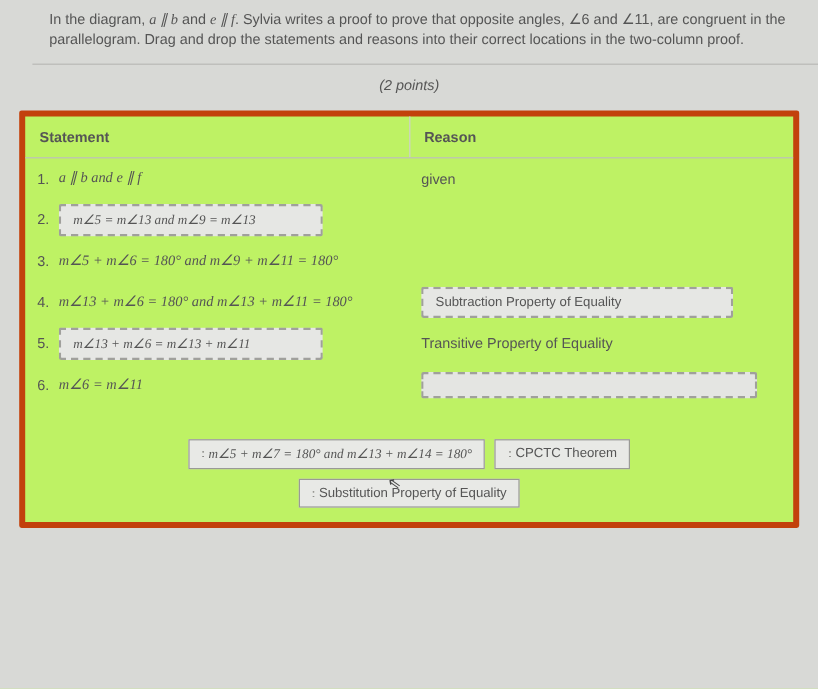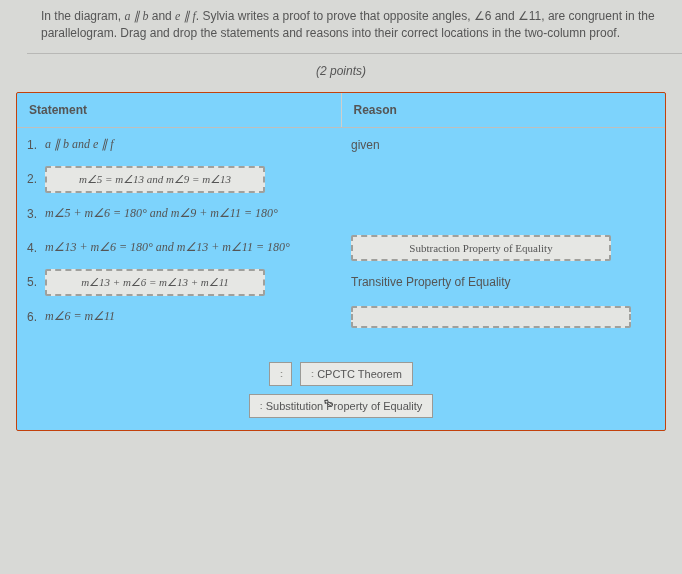--- a/index.html
+++ b/index.html
@@ -21,22 +21,22 @@
       margin-left: 27px;
     }
     .points {
       padding: 10px 16px 4px 16px;
       font-style: italic;
       color: #555;
       text-align: center;
     }
     .table-wrap {
       margin: 10px 16px 0 16px;
-      border: 1px solid #c2410c;
-      background: #7dd3fc;
+      border: 5px solid #c2410c;
+      background: #bef264;
       border-radius: 2px;
       padding-bottom: 12px;
     }
     .hdr-row {
       display: flex;
       border-bottom: 1px solid #bfbfbc;
     }
     .hdr-cell {
       flex: 1;
       padding: 10px 12px;
@@ -52,27 +52,26 @@
     .cell { flex: 1; padding: 4px 10px; color: #555; display: flex; align-items: center; }
     .cell.left { gap: 6px; }
     .num { width: 12px; flex-shrink: 0; }
     .drop-tile {
       border: 2px dashed #a0a09c;
       background: #e4e5e2;
       padding: 5px 10px;
       color: #555;
       border-radius: 2px;
       display: inline-block;
-      text-align: center;
       min-width: 220px;
       font-size: 11px;
     }
     .drop-tile.filled { background: #e6e7e4; }
     .drop-tile.empty { min-height: 22px; min-width: 280px; }
-    .drop-tile.right-w { min-width: 260px; font-family: Liberation Serif, serif; }
+    .drop-tile.right-w { min-width: 260px; }
     .footer-tiles {
       margin-top: 28px;
       display: flex;
       flex-wrap: wrap;
       gap: 8px;
       justify-content: center;
       padding: 0 20px;
     }
     .drag-tile {
       border: 1px solid #9a9a96;
@@ -170,20 +169,21 @@
         <span class="mml">m∠6 = m∠11</span>
       </div>
     <div class="cell">
         <span class="drop-tile empty"></span>
       </div>
   </div>
 
   <div class="footer-tiles">
     <div class="drag-tile">
       <span class="grip">::</span>
+      <span class="mml">m∠5 + m∠7 = 180° and m∠13 + m∠14 = 180°</span>
     </div>
     <div class="drag-tile">
       <span class="grip">::</span>
       <span>CPCTC Theorem</span>
     </div>
   </div>
   <div class="footer-row2">
     <div class="drag-tile">
       <span class="grip">::</span>
       <span>Substitution Property of Equality</span>

